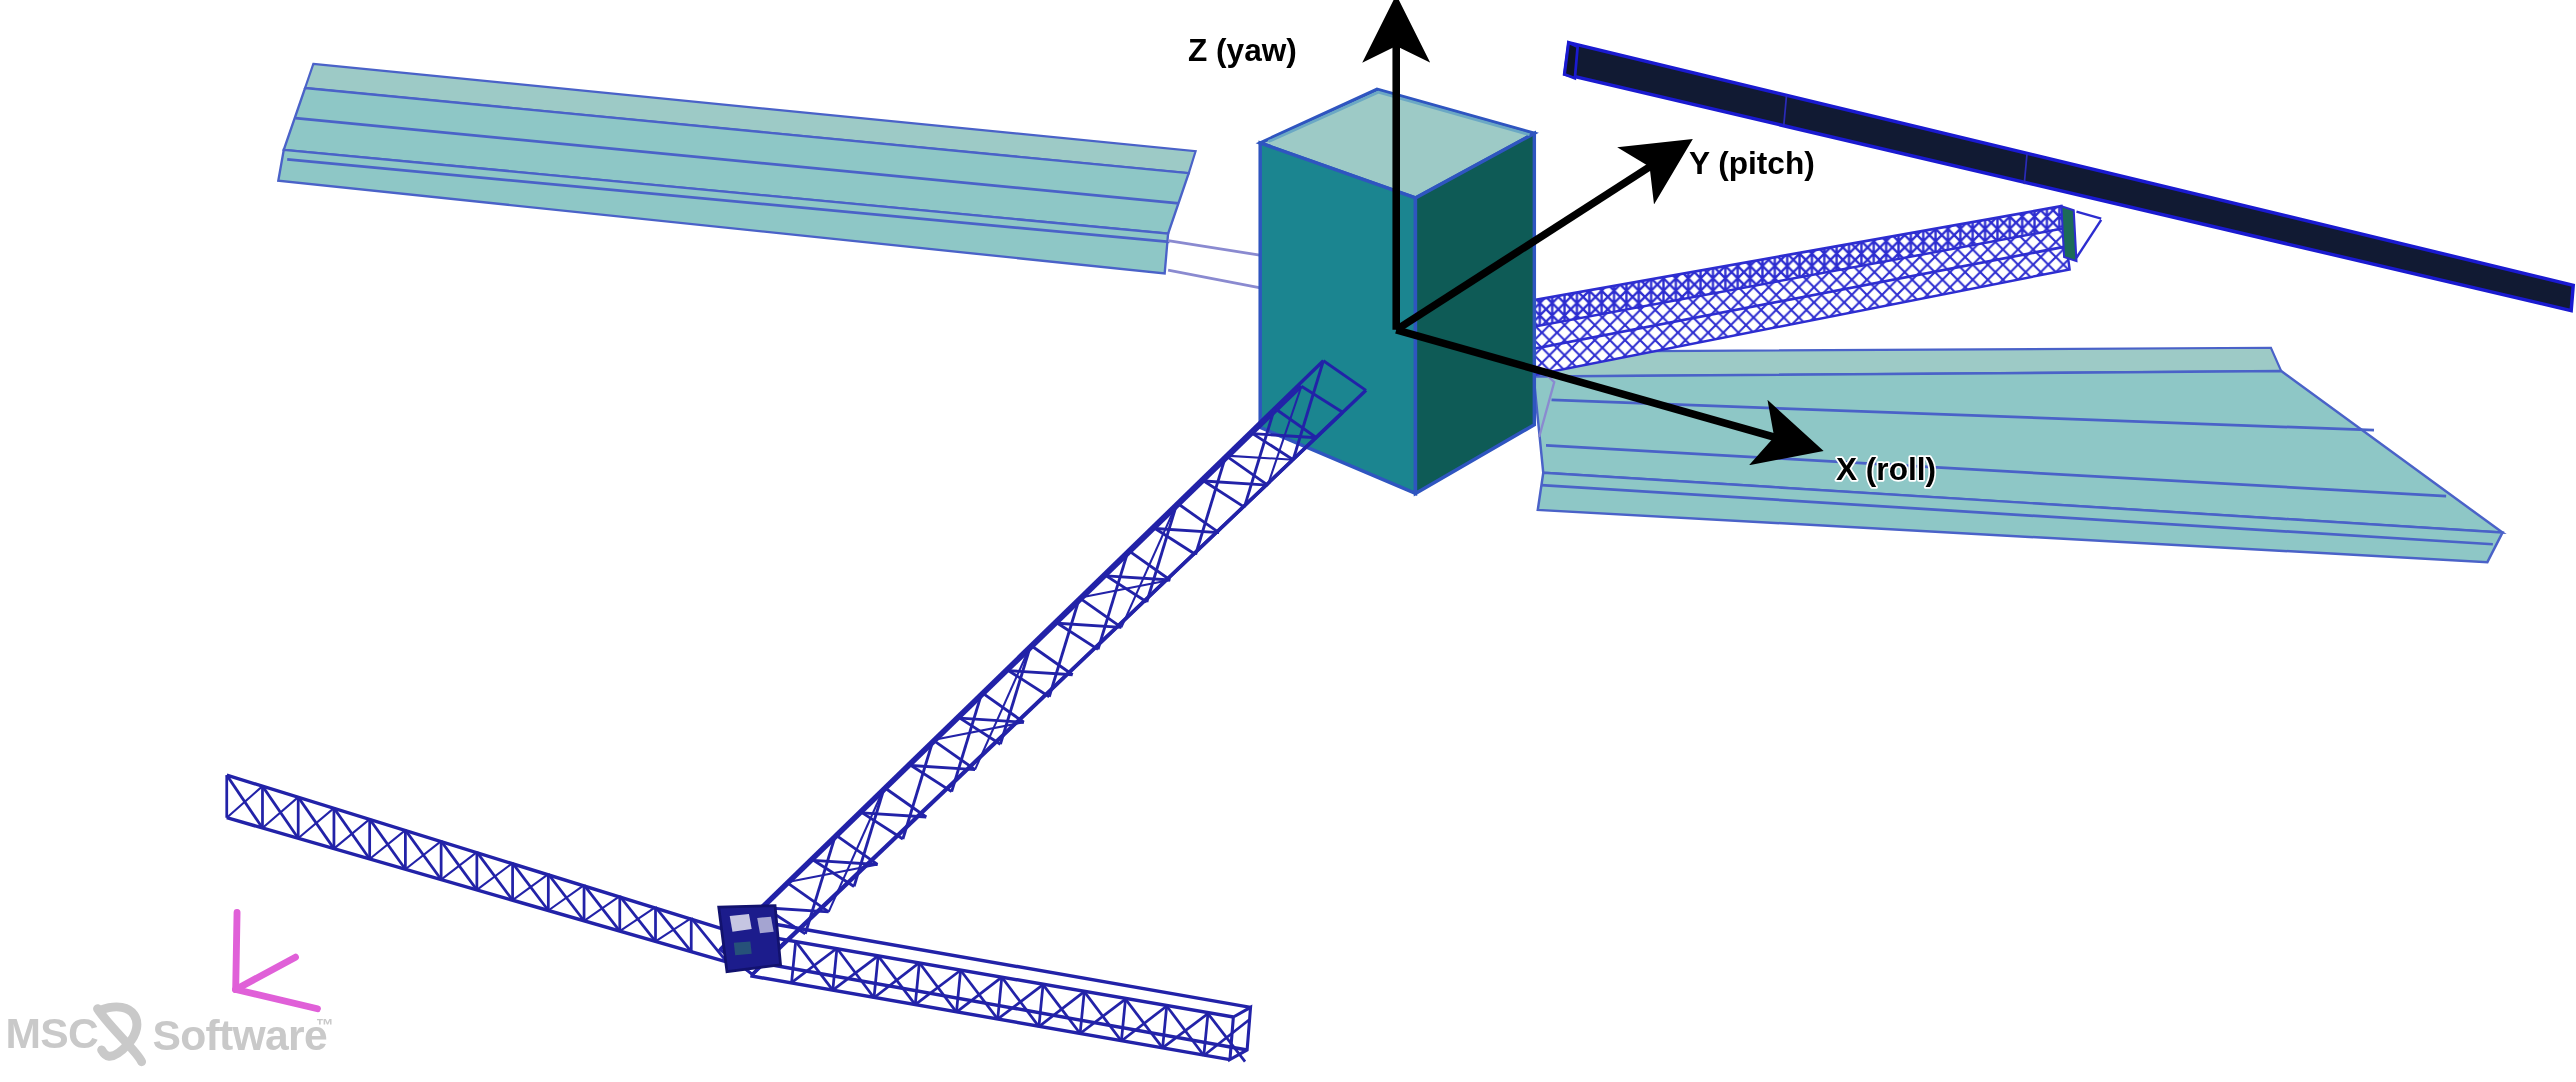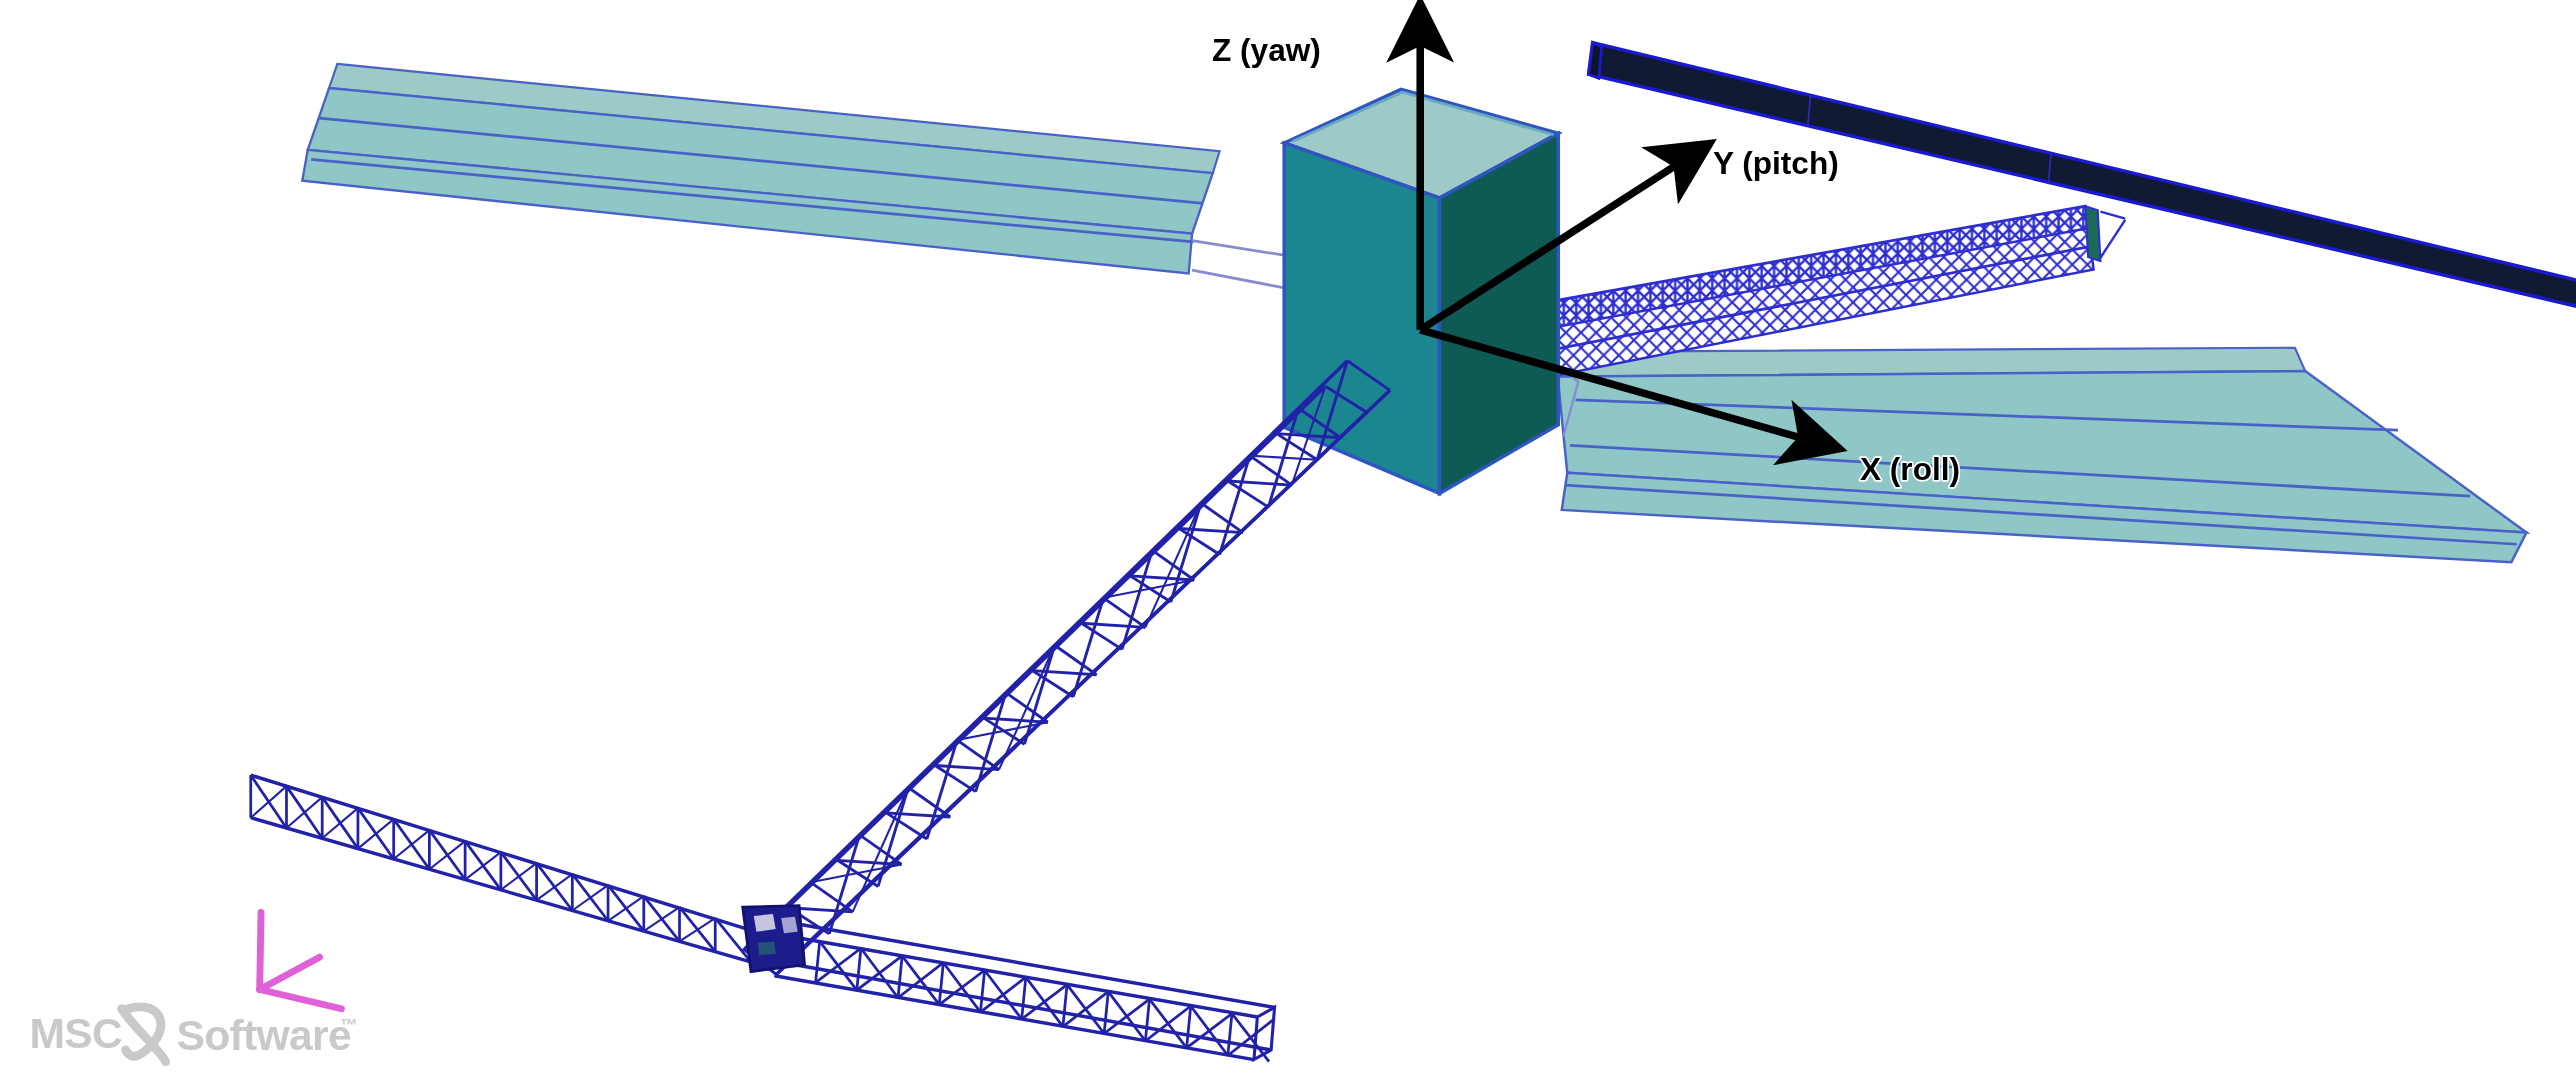--- a/index.html
+++ b/index.html
@@ -1,21 +1,21 @@
 <!DOCTYPE html>
 <html style="font-size:11px"><head>
 <meta charset="utf-8">
 <title>Spacecraft FEM Model</title>
 <style>
   html,body{margin:0;padding:0;background:#ffffff;}
   body{
     width:2576px;height:1083px;overflow:hidden;position:relative;
     font-family:"Liberation Sans","DejaVu Sans",sans-serif;
   }
-  #stage{position:absolute;left:0;top:0;width:2163px;height:1083px;background:#fff;margin-left:24px;}
+  #stage{position:absolute;left:0;top:0;width:2163px;height:1083px;background:#fff;}
   svg#scene{position:absolute;left:0;top:0;width:2576px;height:1083px;display:block;}
   .axis-label{
     font-family:"Liberation Sans","DejaVu Sans",sans-serif;
     font-weight:bold;font-size:46px;fill:#000;
     paint-order:stroke; stroke:#ffffff; stroke-width:5px; stroke-linejoin:round;
   }
   .wm-text{
     font-family:"Liberation Sans","DejaVu Sans",sans-serif;
     font-weight:bold;font-size:62px;fill:#c9c9c9;letter-spacing:-1px;
   }

